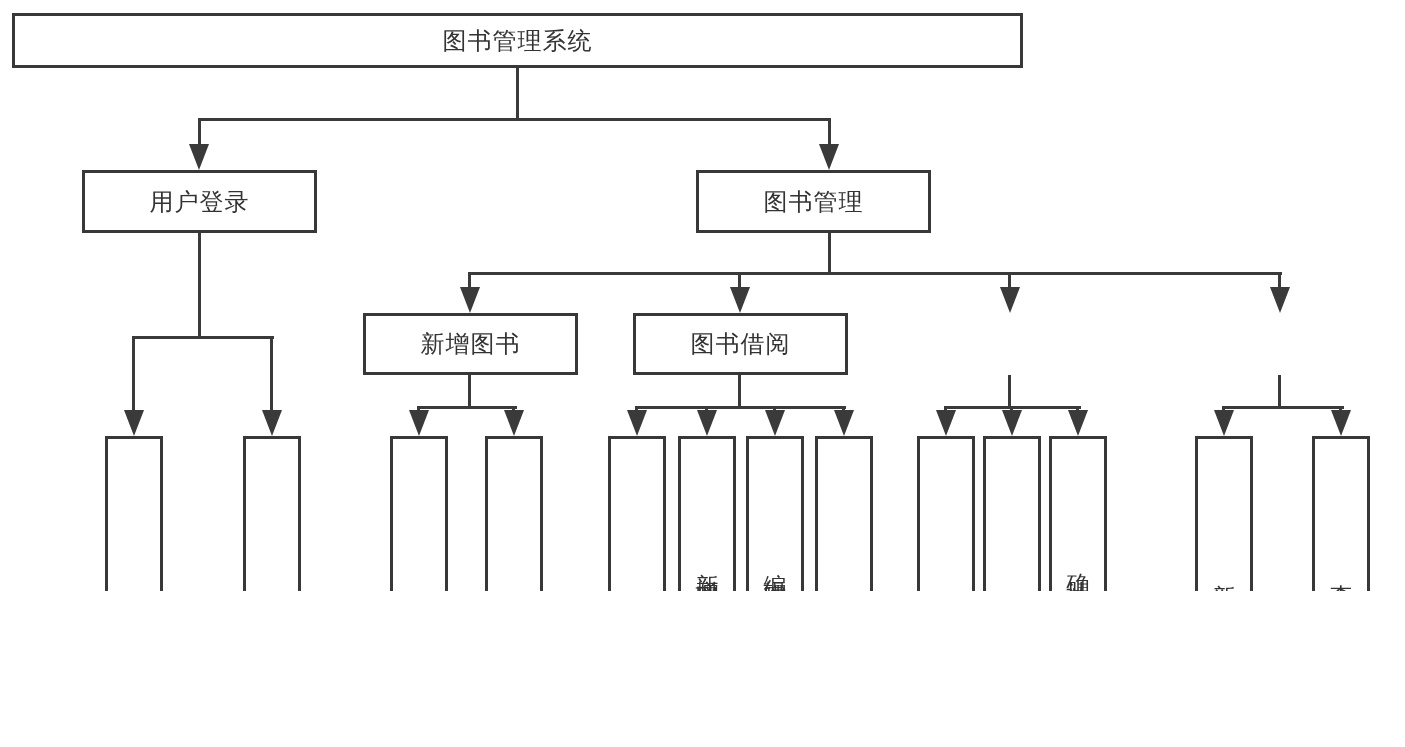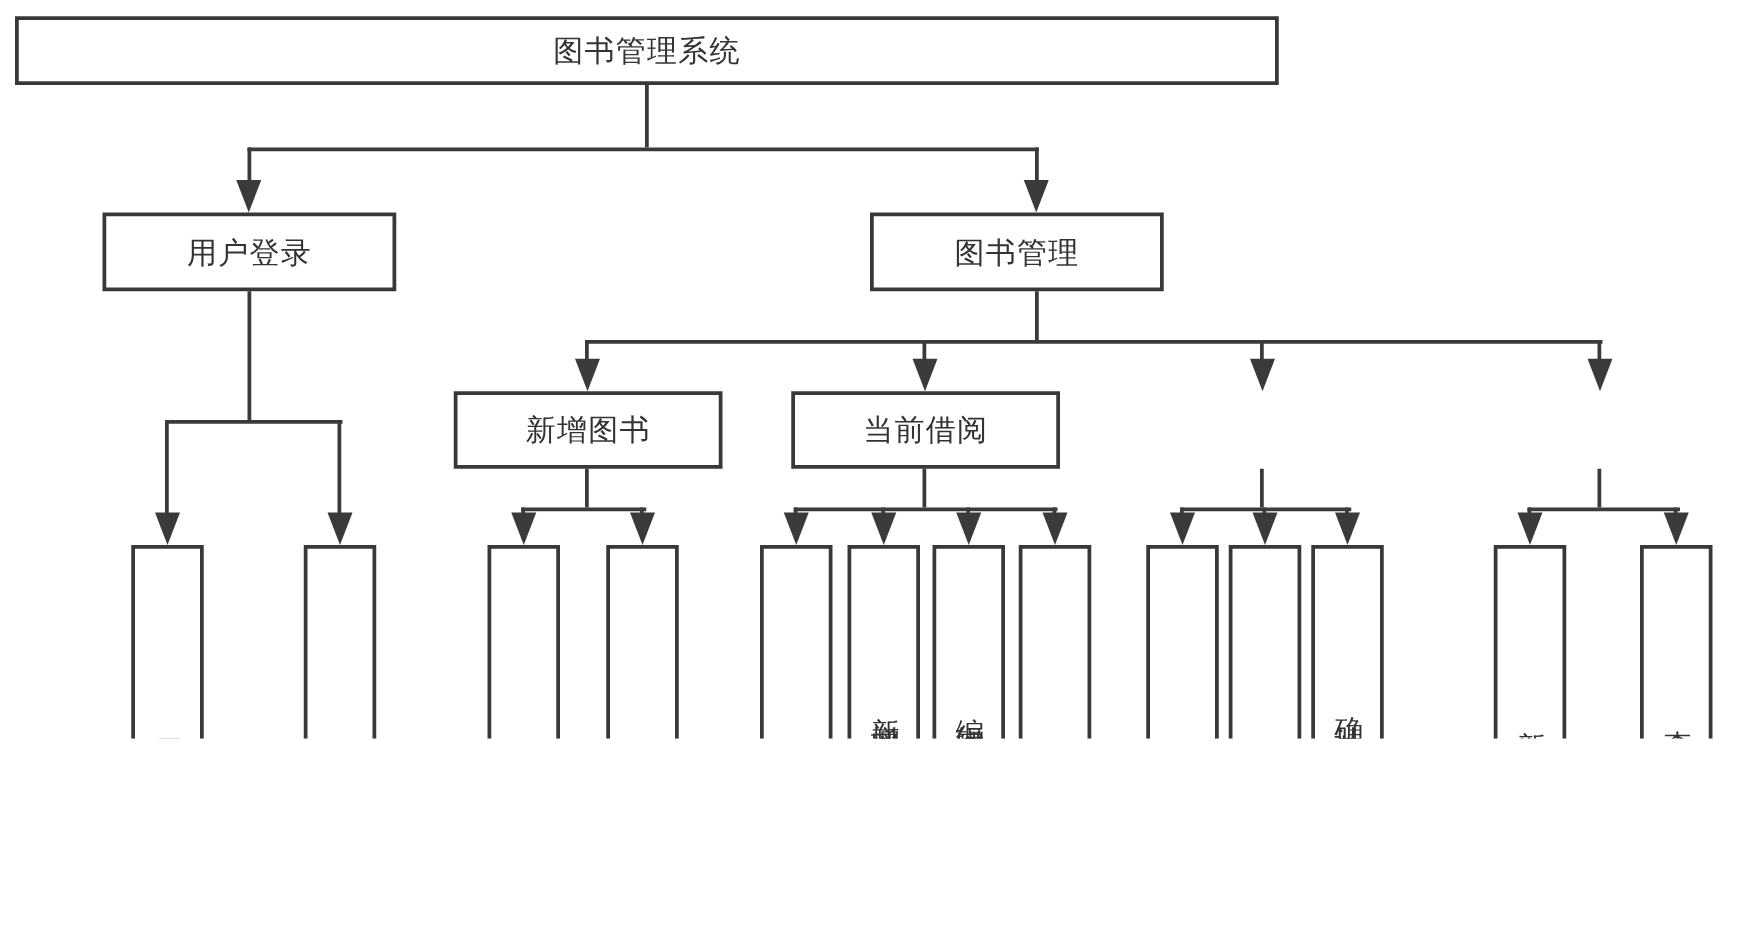--- a/index.html
+++ b/index.html
@@ -31,21 +31,21 @@
     <span class="hlabel">用户登录</span>
   </div>
   <div class="box" style="left:696px;top:170px;width:235px;height:63px">
     <span class="hlabel">图书管理</span>
   </div>
 
   <div class="box" style="left:363px;top:313px;width:215px;height:62px">
     <span class="hlabel">新增图书</span>
   </div>
   <div class="box" style="left:633px;top:313px;width:215px;height:62px">
-    <span class="hlabel">当前借阅</span>
+    <span class="hlabel">图书借阅</span>
   </div>
 
   <div class="box" style="left:105px;top:436px;width:58px;height:301px">
     <span class="vt">用户登录</span>
   </div>
   <div class="box" style="left:243px;top:436px;width:58px;height:301px">
     <span class="vt">注销登录</span>
   </div>
 
   <div class="box" style="left:390px;top:436px;width:58px;height:301px">

